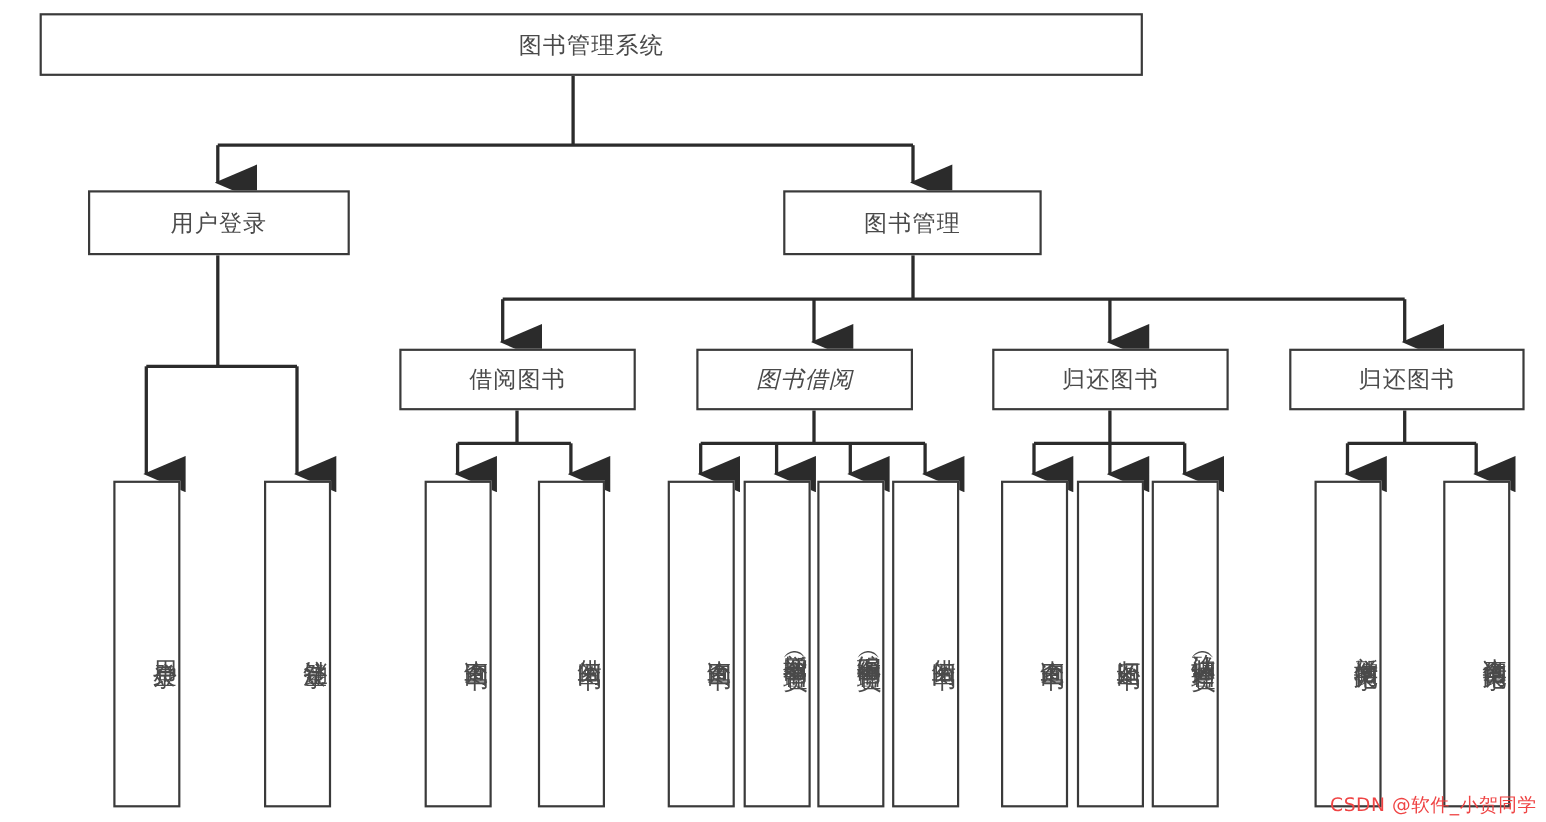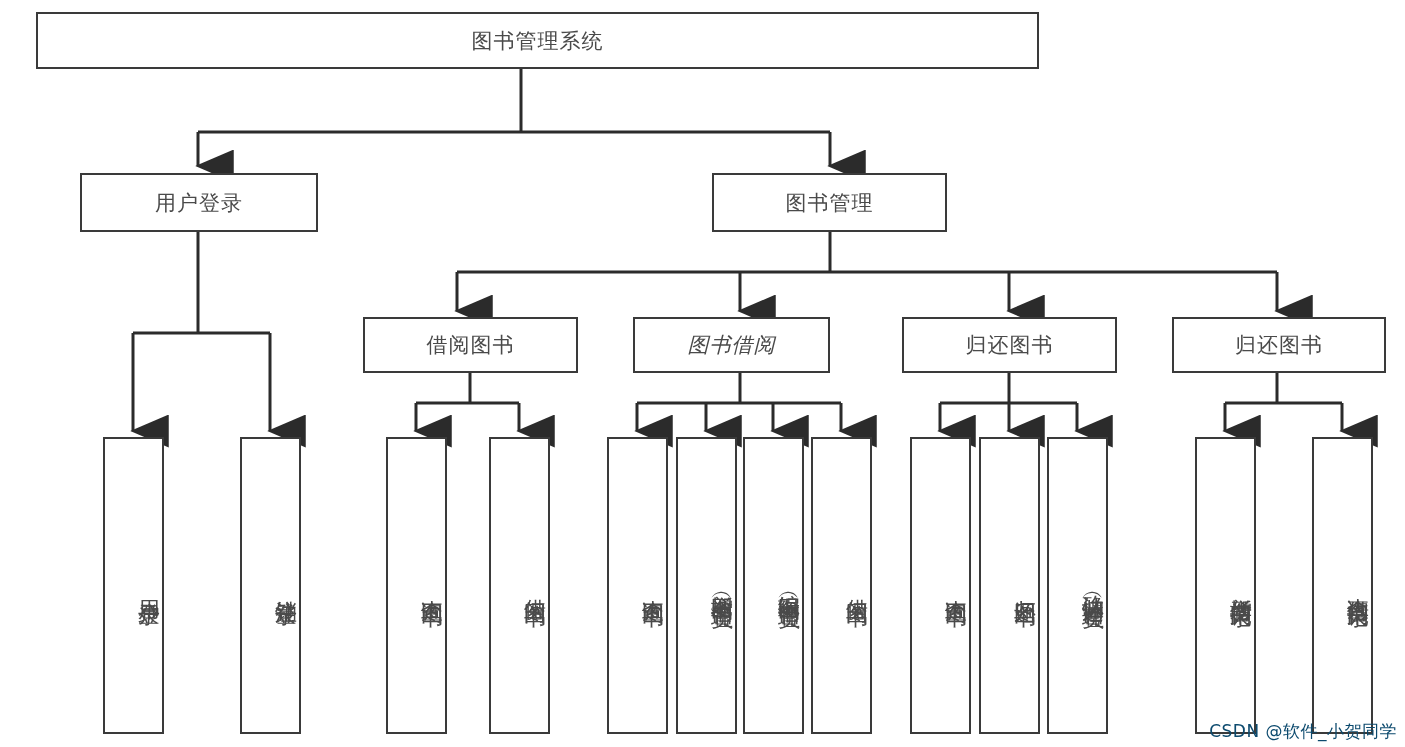--- a/index.html
+++ b/index.html
@@ -54,21 +54,21 @@
     align-items: flex-start;
   }
   .node .lbl {
     display: block;
   }
   .watermark {
     position: absolute;
     right: 8px;
     bottom: 4px;
     font-size: 17px;
-    color: #0c4a6e;
+    color: #ef4444;
     letter-spacing: 0.5px;
     white-space: nowrap;
     user-select: none;
   }
 </style>
 </head>
 <body>
 
 <div id="diagram-root">
 

